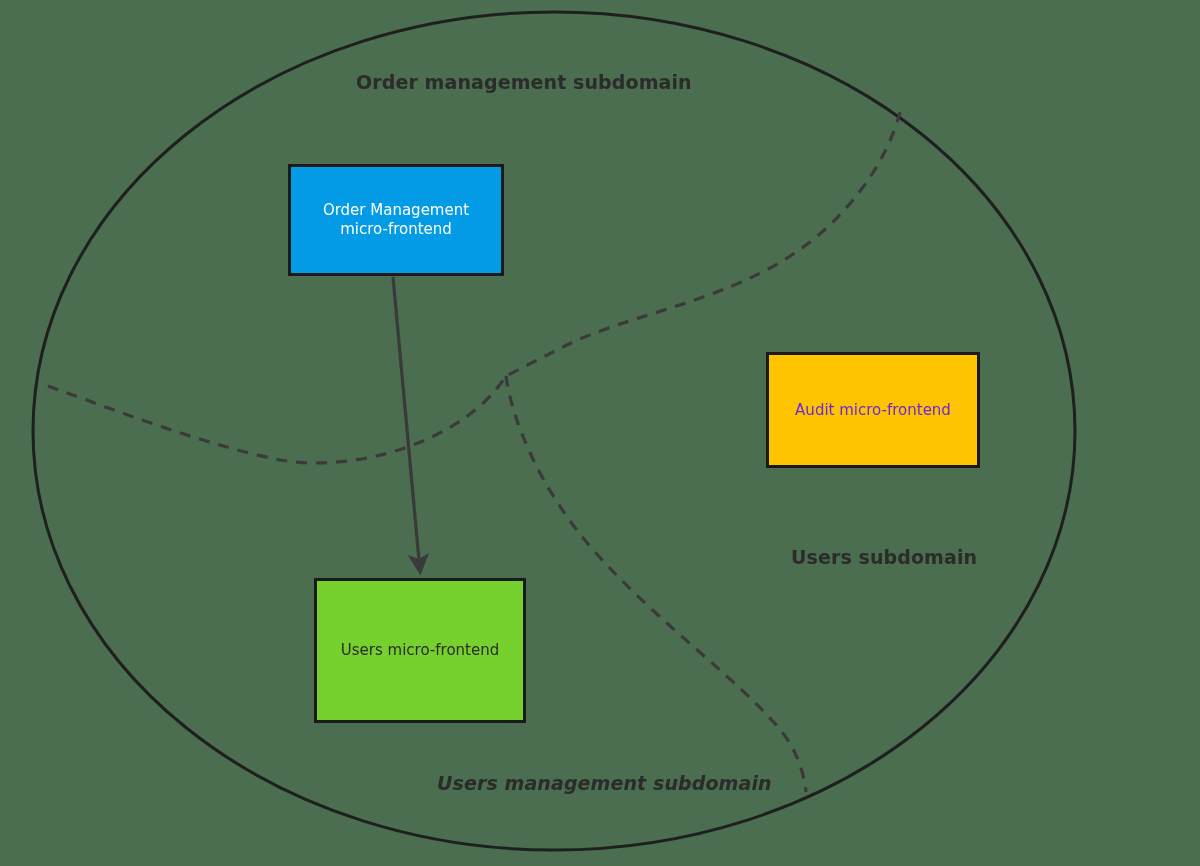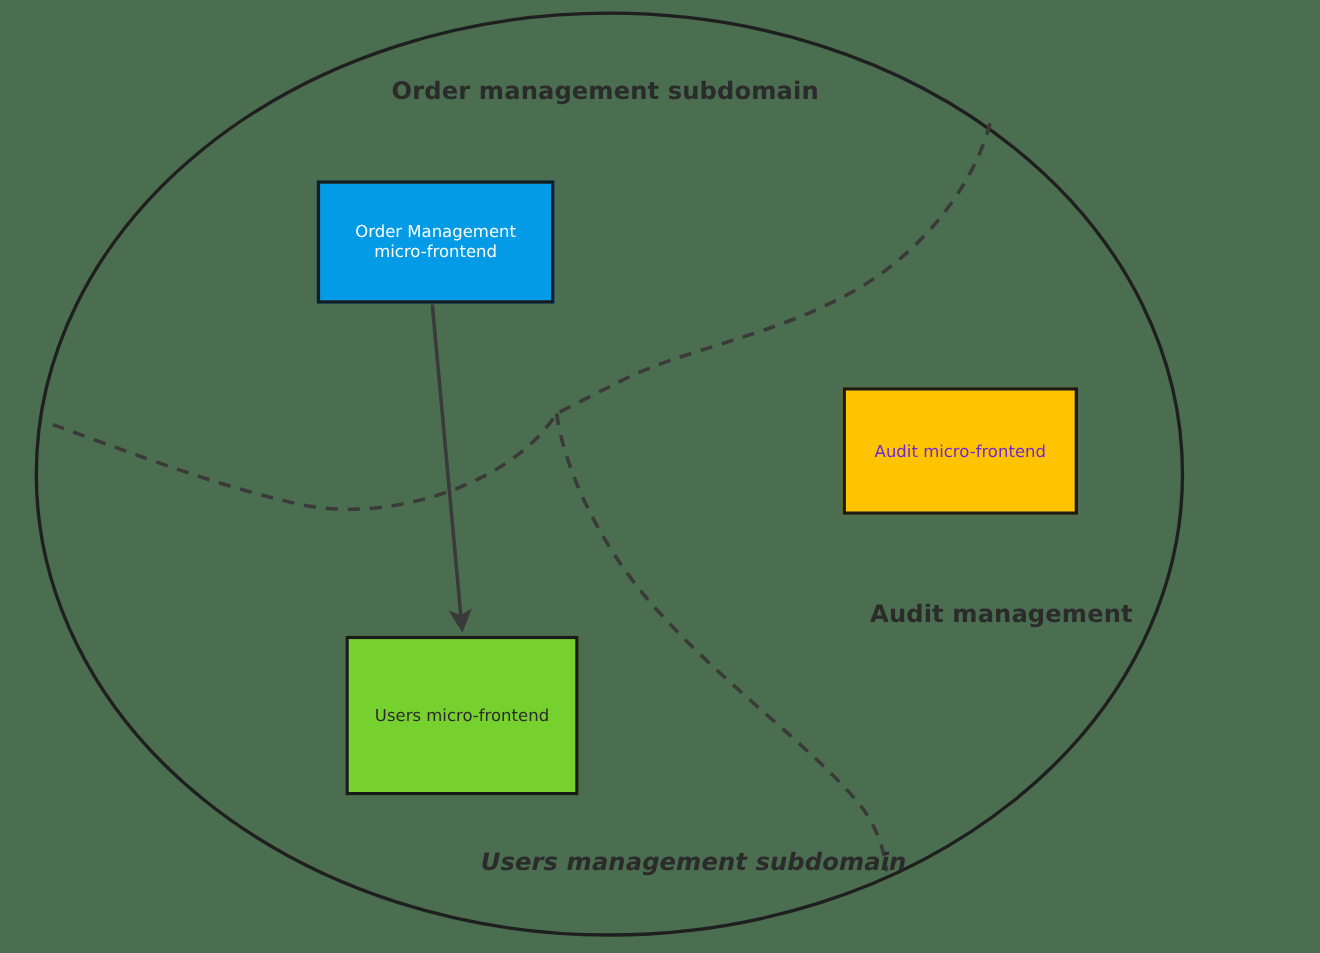--- a/index.html
+++ b/index.html
@@ -63,21 +63,21 @@
     height: 145px;
     background: #76d12e;
     color: #2b2b2b;
     font-size: 15px;
   }
   .subdomain-label {
     position: absolute;
     color: #2b2b2b;
     font-family: "DejaVu Sans", sans-serif;
     font-weight: bold;
-    font-size: 22px;
+    font-size: 19px;
     white-space: nowrap;
     letter-spacing: 0.1px;
   }
   #label-order {
     left: 356px;
     top: 71px;
   }
   #label-audit {
     left: 791px;
     top: 546px;
@@ -110,21 +110,21 @@
              C 490 399 500 385 506 376" fill="none" stroke="#3a3a3a" stroke-width="3.2" stroke-dasharray="11 9" stroke-linecap="butt"></path>
 
     <path d="M 506 376 C 512 420 540 490 595 552 C 660 625 740 680 782 732
              C 797 751 804 773 806 792" fill="none" stroke="#3a3a3a" stroke-width="3.2" stroke-dasharray="11 9" stroke-linecap="butt"></path>
 
     <line x1="393" y1="277" x2="420" y2="571" stroke="#3a3a3a" stroke-width="3.2" marker-end="url(#arrow-end)"></line>
   </svg>
 
   <div class="subdomain-label" id="label-order">Order management subdomain</div>
 
-  <div class="subdomain-label" id="label-audit">Audit management</div>
+  <div class="subdomain-label" id="label-audit">Users subdomain</div>
 
   <div class="subdomain-label" id="label-users">Users management subdomain</div>
 
   <div class="node" id="node-order">
     <span class="node-label">Order Management micro-frontend</span>
   </div>
 
   <div class="node" id="node-audit">
     <span class="node-label">Audit micro-frontend</span>
   </div>

